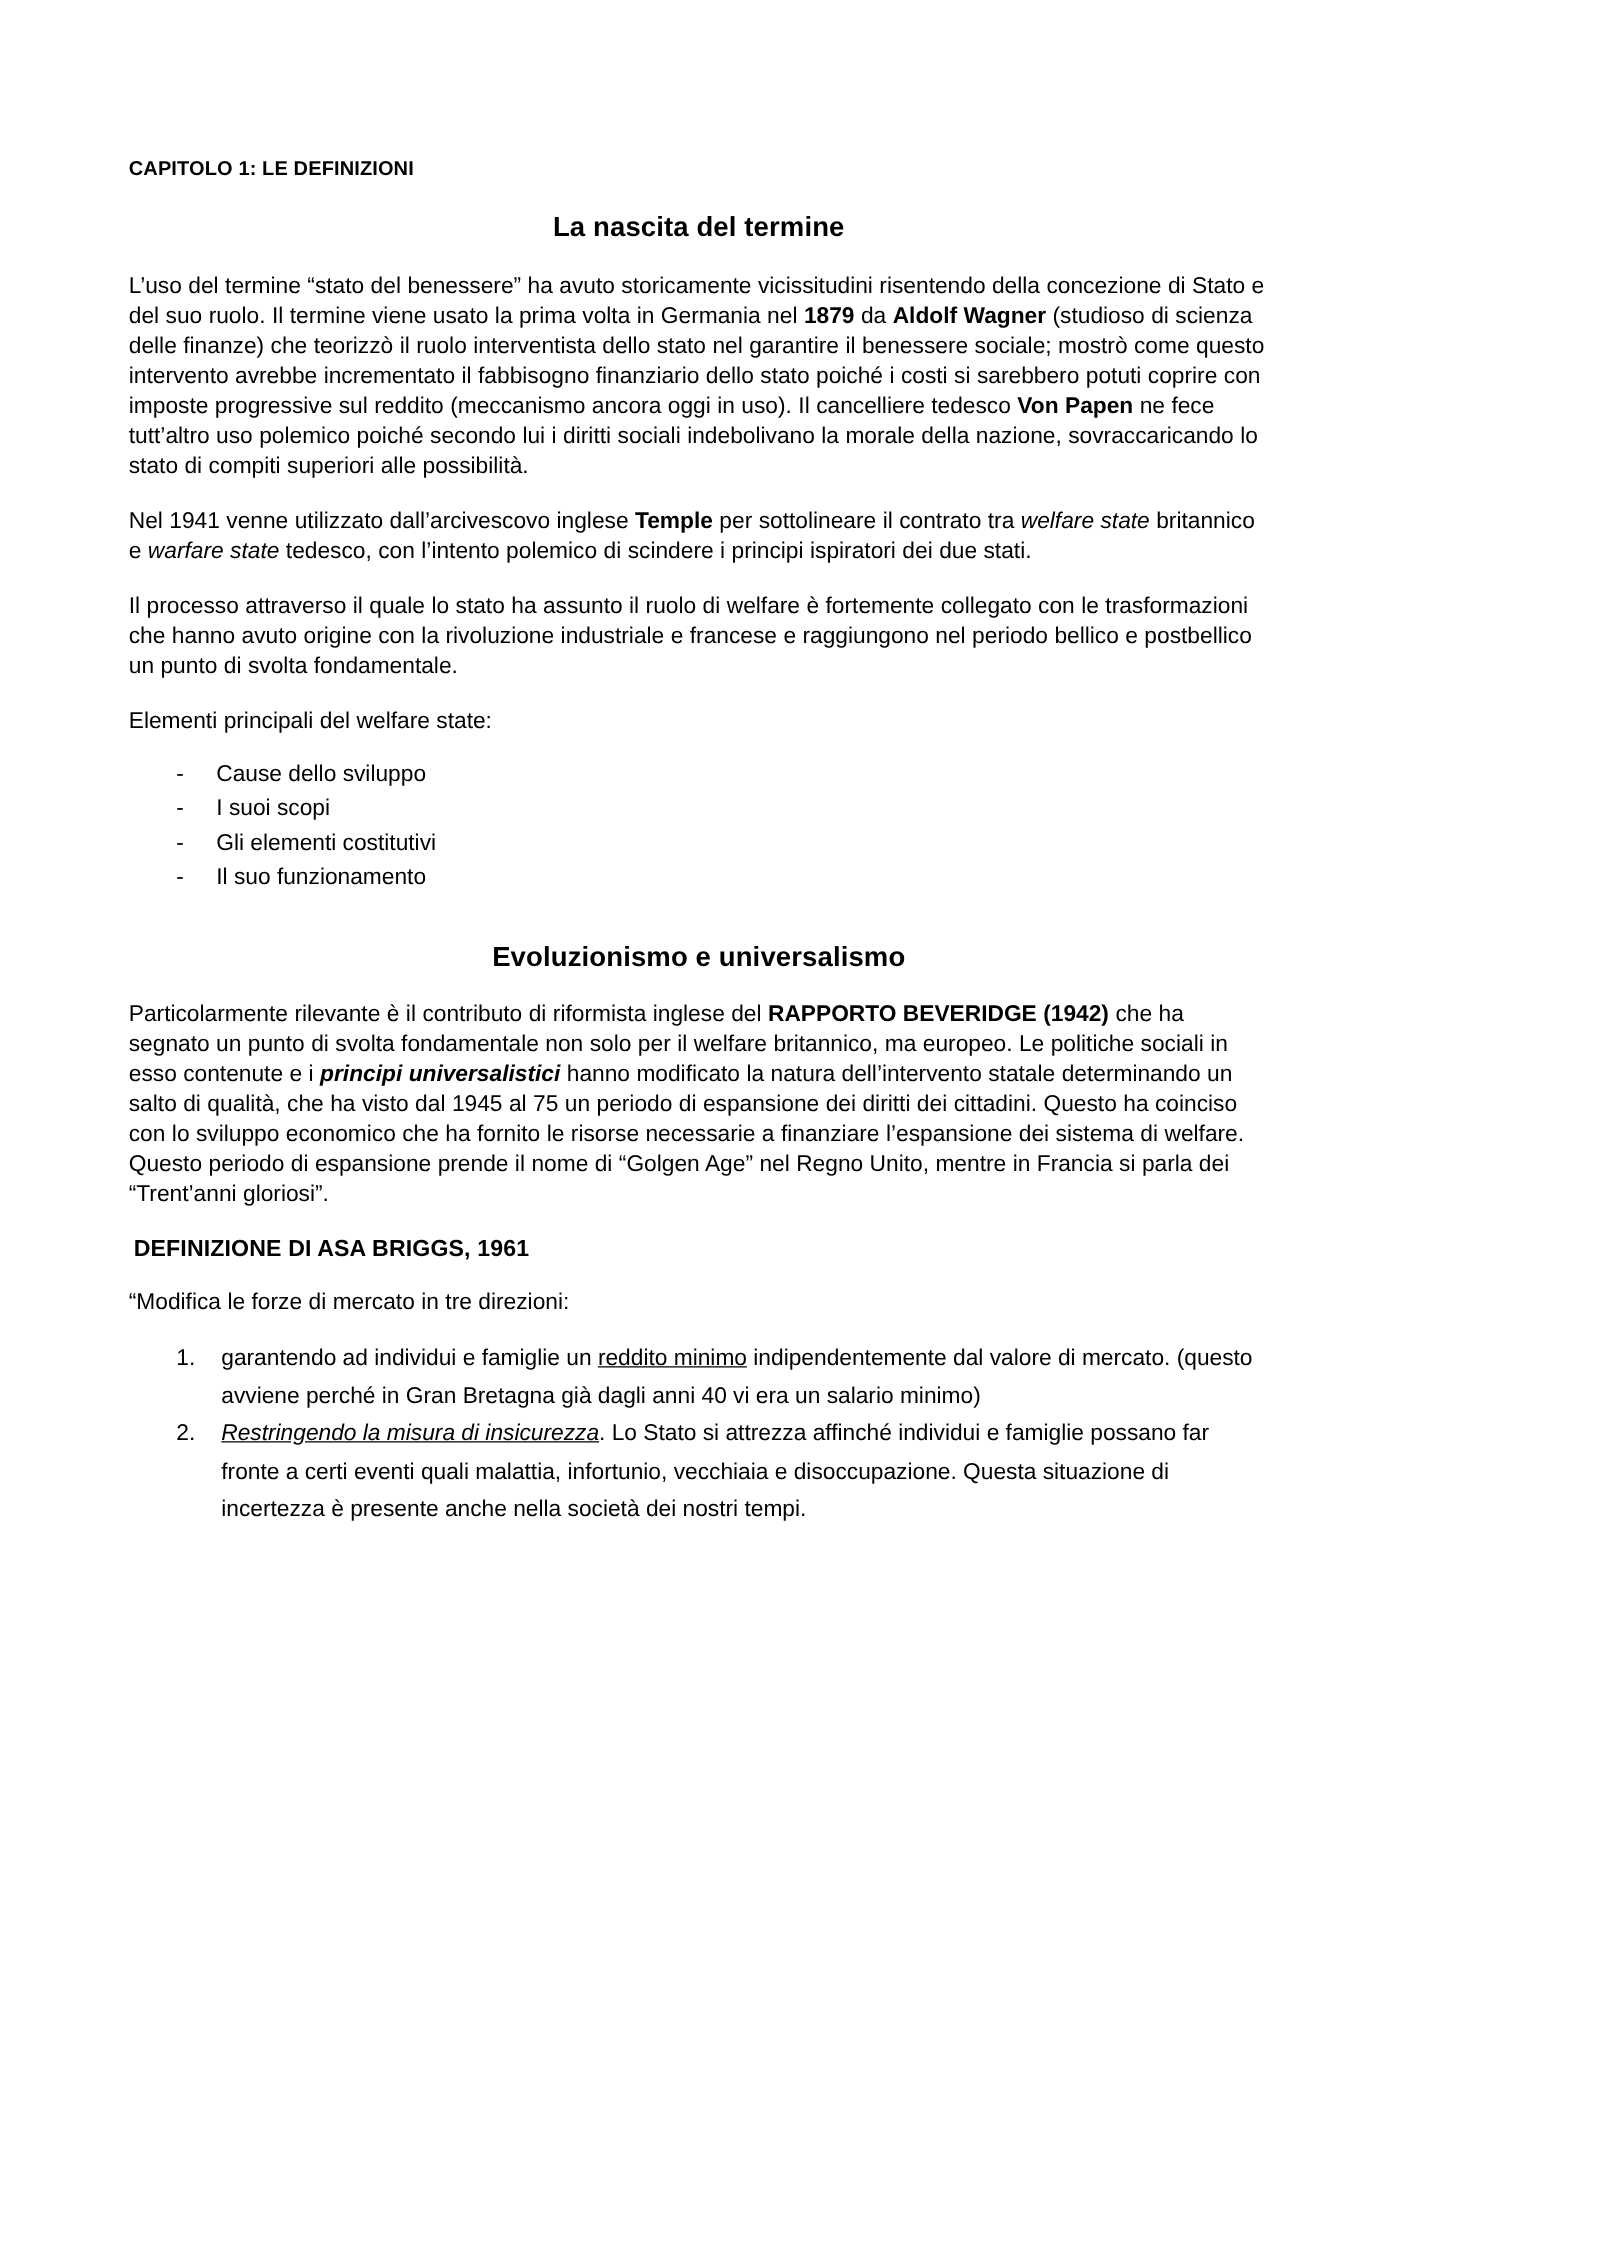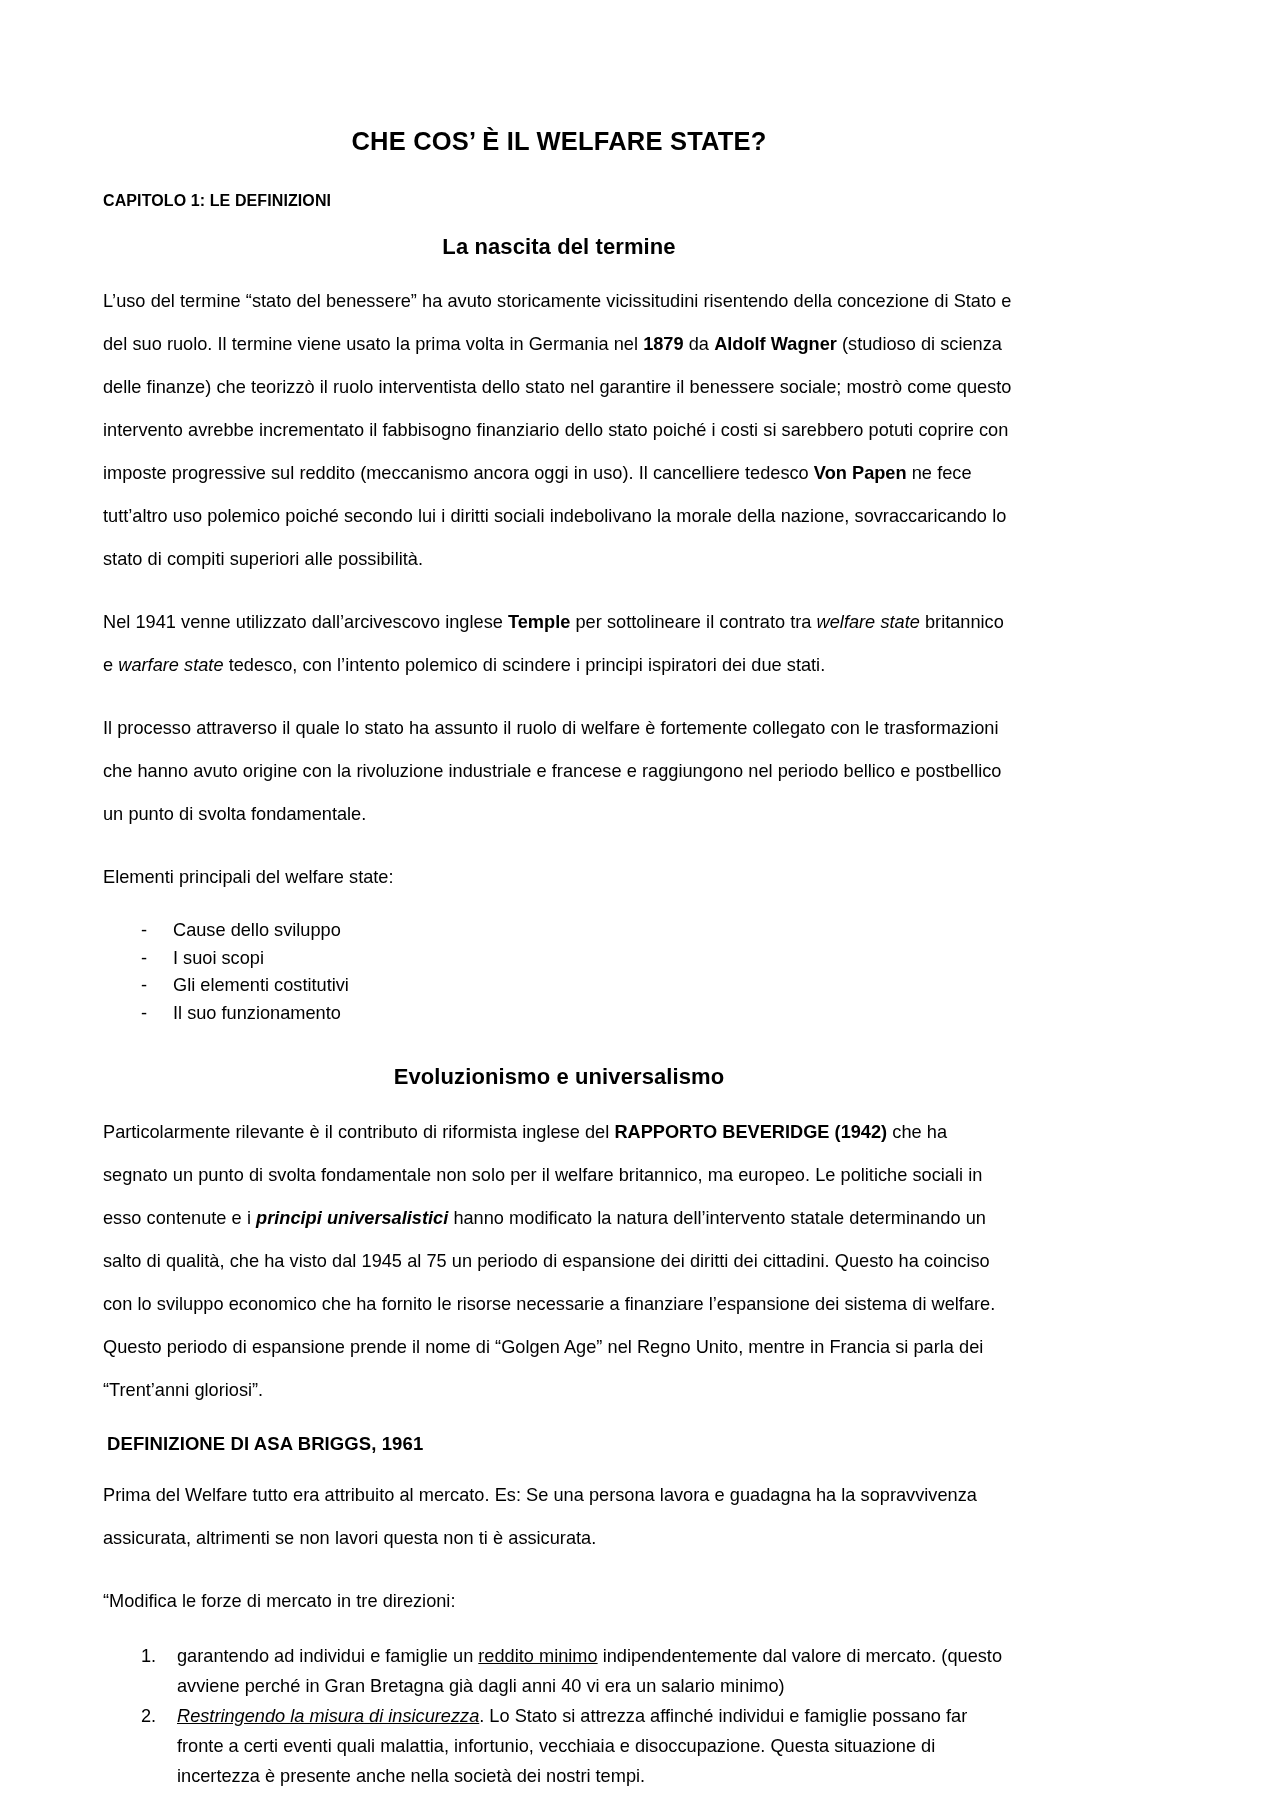--- a/index.html
+++ b/index.html
@@ -60,21 +60,21 @@
     font-size: 18.5px;
     font-weight: bold;
     margin: 0 0 18px 0;
     line-height: 1.3;
     padding-left: 4px;
     letter-spacing: 0.1px;
   }
 
   p.body {
     font-size: 18.2px;
-    line-height: 43px;
+    line-height: 24px;
     margin: 0 0 20px 0;
     text-align: left;
     word-spacing: 0.1px;
   }
   p.body.tight { margin-bottom: 18px; }
 
   b, strong { font-weight: bold; }
   i, em { font-style: italic; }
   .bi { font-weight: bold; font-style: italic; }
   .u { text-decoration: underline; }
@@ -116,21 +116,20 @@
     display: inline-block;
   }
   ol.num-list > li .itxt { flex: 1 1 auto; }
 </style>
 </head>
 <body>
 
 <div class="page">
   <div class="content">
 
-    <h1 class="doc-title">CHE COS’ È IL WELFARE STATE?</h1>
 
     <h2 class="chapter-heading">CAPITOLO 1: LE DEFINIZIONI</h2>
 
     <h3 class="section-heading">La nascita del termine</h3>
 
     <p class="body"><span>L’uso del termine “stato del benessere” ha avuto storicamente vicissitudini risentendo della concezione di Stato e del suo ruolo. Il termine viene usato la prima volta in Germania nel </span><b>1879</b><span> da </span><b>Aldolf Wagner</b><span> (studioso di scienza delle finanze) che teorizzò il ruolo interventista dello stato nel garantire il benessere sociale; mostrò come questo intervento avrebbe incrementato il fabbisogno finanziario dello stato poiché i costi si sarebbero potuti coprire con imposte progressive sul reddito (meccanismo ancora oggi in uso). Il cancelliere tedesco </span><b>Von Papen</b><span> ne fece tutt’altro uso polemico poiché secondo lui i diritti sociali indebolivano la morale della nazione, sovraccaricando lo stato di compiti superiori alle possibilità.</span></p>
 
     <p class="body"><span>Nel 1941 venne utilizzato dall’arcivescovo inglese </span><b>Temple</b><span> per sottolineare il contrato tra </span><i>welfare state</i><span> britannico e </span><i>warfare state</i><span> tedesco, con l’intento polemico di scindere i principi ispiratori dei due stati.</span></p>
 
     <p class="body">Il processo attraverso il quale lo stato ha assunto il ruolo di welfare è fortemente collegato con le trasformazioni che hanno avuto origine con la rivoluzione industriale e francese e raggiungono nel periodo bellico e postbellico un punto di svolta fondamentale.</p>
@@ -156,21 +155,20 @@
         </li>
     </ul>
 
     <h3 class="section-heading second">Evoluzionismo e universalismo</h3>
 
     <p class="body"><span>Particolarmente rilevante è il contributo di riformista inglese del </span><b>RAPPORTO BEVERIDGE (1942)</b><span> che ha segnato un punto di svolta fondamentale non solo per il welfare britannico, ma europeo. Le politiche sociali in esso contenute e i </span><span class="bi">principi universalistici</span><span> hanno modificato la natura dell’intervento statale determinando un salto di qualità, che ha visto dal 1945 al 75 un periodo di espansione dei diritti dei cittadini. Questo ha coinciso con lo sviluppo economico che ha fornito le risorse necessarie a finanziare l’espansione dei sistema di welfare. Questo periodo di espansione prende il nome di “Golgen Age” nel Regno Unito, mentre in Francia si parla dei “Trent’anni gloriosi”.</span></p>
 
     <h4 class="sub-heading">DEFINIZIONE DI ASA BRIGGS, 1961</h4>
 
 
-    <p class="body">Prima del Welfare tutto era attribuito al mercato. Es: Se una persona lavora e guadagna ha la sopravvivenza assicurata, altrimenti se non lavori questa non ti è assicurata.</p>
 
     <p class="body tight">“Modifica le forze di mercato in tre direzioni:</p>
 
     <ol class="num-list">
       <li>
           <span class="marker">1.</span>
           <span class="itxt"><span>garantendo ad individui e famiglie un </span><span class="u">reddito minimo</span><span> indipendentemente dal valore di mercato. (questo avviene perché in Gran Bretagna già dagli anni 40 vi era un salario minimo)</span></span>
         </li>
       <li>
           <span class="marker">2.</span>

